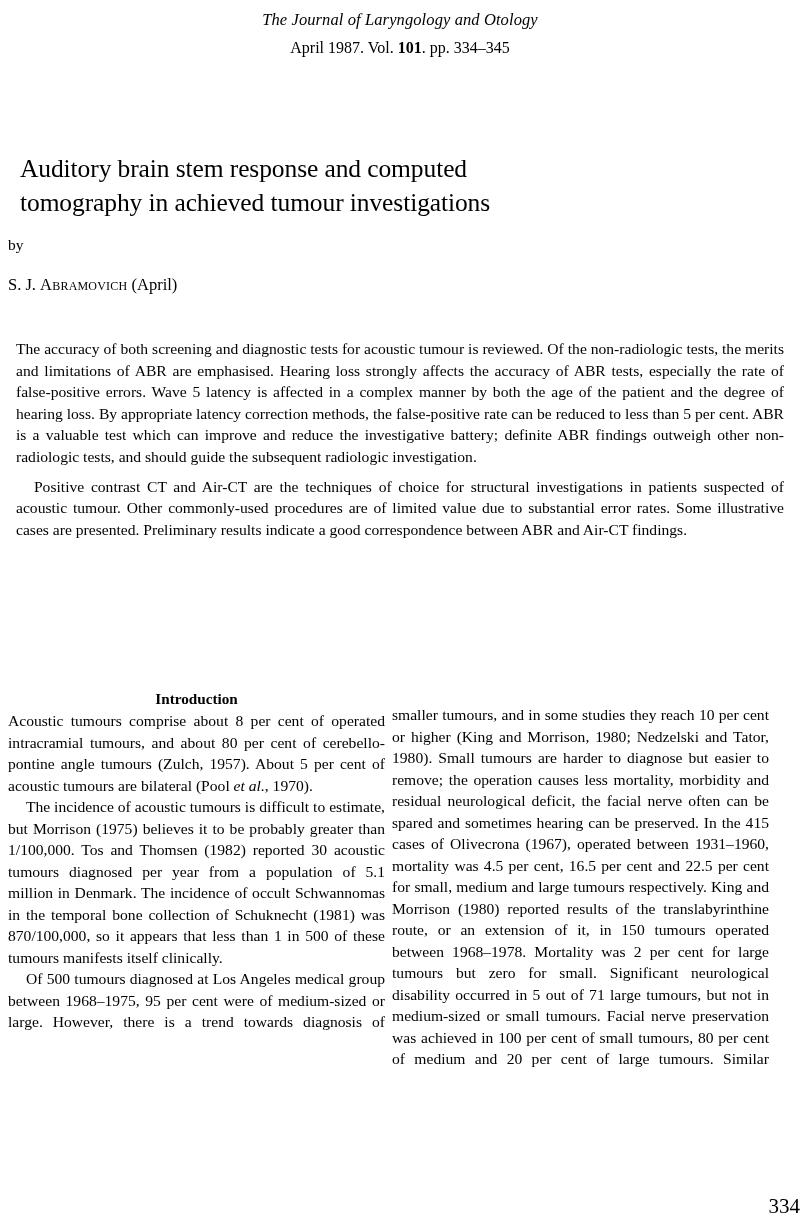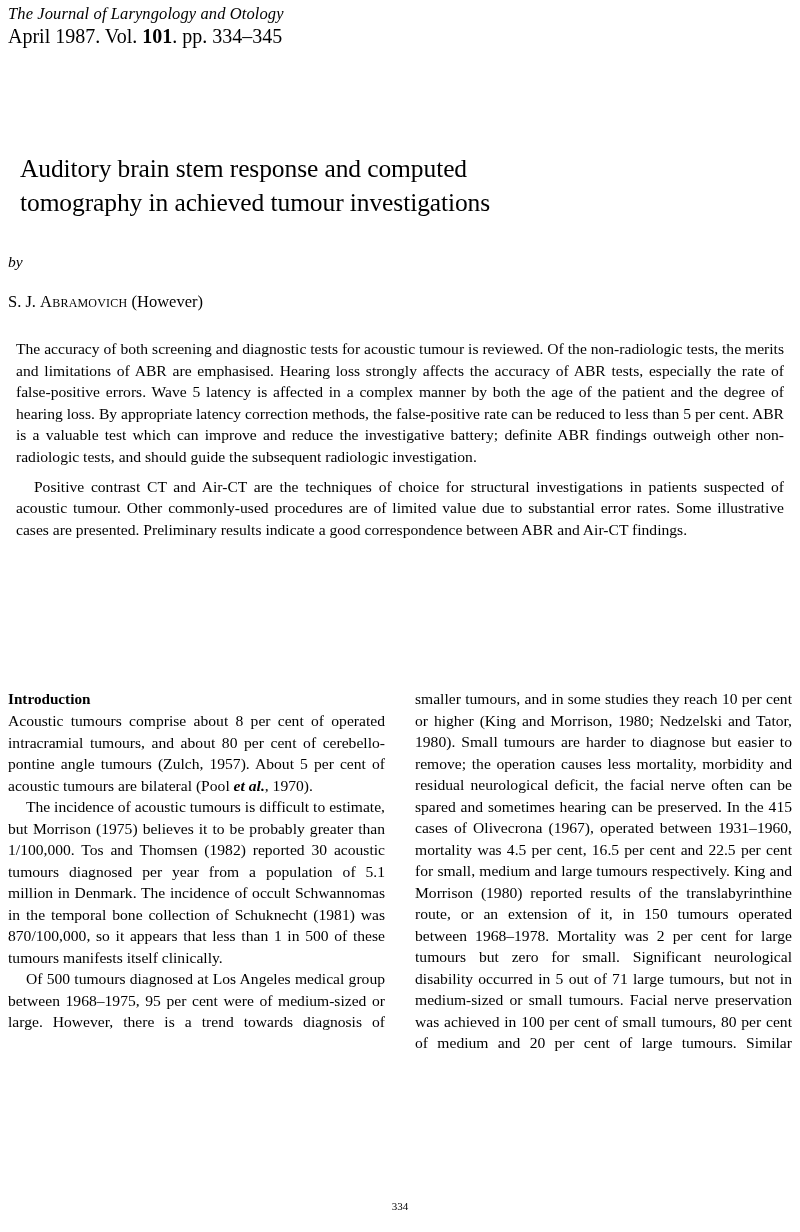--- a/index.html
+++ b/index.html
@@ -22,34 +22,35 @@
     top: 0;
     width: 800px;
     height: 1232px;
     padding: 0;
   }
 
   
   .journal-head {
     position: absolute;
     left: 8px;
-    top: 4px;
+    top: 10px;
     width: 784px;
+    text-align: center;
   }
   .journal-title {
     font-style: italic;
     font-size: 16.5px;
     line-height: 20px;
     letter-spacing: 0.1px;
     white-space: nowrap;
   }
   .journal-issue {
-    font-size: 20px;
-    line-height: 20px;
-    margin-top: 2px;
+    font-size: 16px;
+    line-height: 20px;
+    margin-top: 8px;
     white-space: nowrap;
   }
   .journal-issue .vol-num {
     font-weight: bold;
   }
 
   
   .title-block {
     position: absolute;
     left: 8px;
@@ -61,24 +62,23 @@
     line-height: 34px;
     font-weight: normal;
     letter-spacing: -0.1px;
     margin: 12px;
   }
   .article-title .ln {
     display: block;
     white-space: nowrap;
   }
   .byline-by {
-    font-style: italic;
     font-size: 15.5px;
     line-height: 20px;
-    margin-top: 32px;
+    margin-top: 15px;
   }
   .byline-author {
     font-size: 16.5px;
     line-height: 20px;
     margin-top: 20px;
     white-space: nowrap;
   }
   .smallcaps {
     font-variant: small-caps;
     letter-spacing: 0.2px;
@@ -113,76 +113,76 @@
   .col {
     position: absolute;
     top: 0;
     width: 377px;
     font-size: 15.6px;
     line-height: 21.5px;
     text-align: justify;
     text-justify: inter-word;
   }
   .col-left  { left: 0px; }
-  .col-right { left: 407px; }
+  .col-right { left: 384px; margin-top: 16px; }
 
   .section-heading {
     font-weight: bold;
     font-size: 15.2px;
     line-height: 21px;
     margin: 0 0 1px 0;
-    text-align: left;
+    text-align: center;
   }
   .col p {
     margin: 0;
   }
   .col p.indent {
     text-indent: 1.15em;
   }
 
   
   .justify-all {
     text-align: justify;
   }
   .justify-all::after {
     content: "";
     display: inline-block;
     width: 100%;
   }
 
-  em, .ital { font-style: italic; font-weight: bold; }
+  em, .ital { font-style: italic; }
 
   
   .folio {
     position: absolute;
     left: 0;
     top: 1196px;
     width: 800px;
-    text-align: center;
-    font-size: 11px;
+    text-align: right;
+    font-size: 21px;
     line-height: 20px;
   }
 </style>
 </head>
 <body>
 
 <div class="page">
 
   <div class="journal-head">
     <div class="journal-title">The Journal of Laryngology and Otology</div>
     <div class="journal-issue"><span>April 1987. Vol. </span><span class="vol-num">101</span><span>. pp. 334–345</span></div>
   </div>
 
   <div class="title-block">
     <h1 class="article-title">
         <span class="ln">Auditory brain stem response and computed</span>
         <span class="ln">tomography in achieved tumour investigations</span>
       </h1>
     <div class="byline-by">by</div>
-    <div class="byline-author"><span>S. J. </span><span class="smallcaps">Abramovich</span><span> (However)</span></div>
+    <div class="byline-author"><span>S. J. </span><span class="smallcaps">Abramovich</span><span> (April)</span></div>
   </div>
 
   <div class="abstract">
     <p>The accuracy of both screening and diagnostic tests for acoustic tumour is reviewed. Of the non-radiologic tests, the merits and limitations of ABR are emphasised. Hearing loss strongly affects the accuracy of ABR tests, especially the rate of false-positive errors. Wave 5 latency is affected in a complex manner by both the age of the patient and the degree of hearing loss. By appropriate latency correction methods, the false-positive rate can be reduced to less than 5 per cent. ABR is a valuable test which can improve and reduce the investigative battery; definite ABR findings outweigh other non-radiologic tests, and should guide the subsequent radiologic investigation.</p>
     <p>Positive contrast CT and Air-CT are the techniques of choice for structural investigations in patients suspected of acoustic tumour. Other commonly-used procedures are of limited value due to substantial error rates. Some illustrative cases are presented. Preliminary results indicate a good correspondence between ABR and Air-CT findings.</p>
   </div>
 
   <div class="body-cols">
 
     <div class="col col-left">

